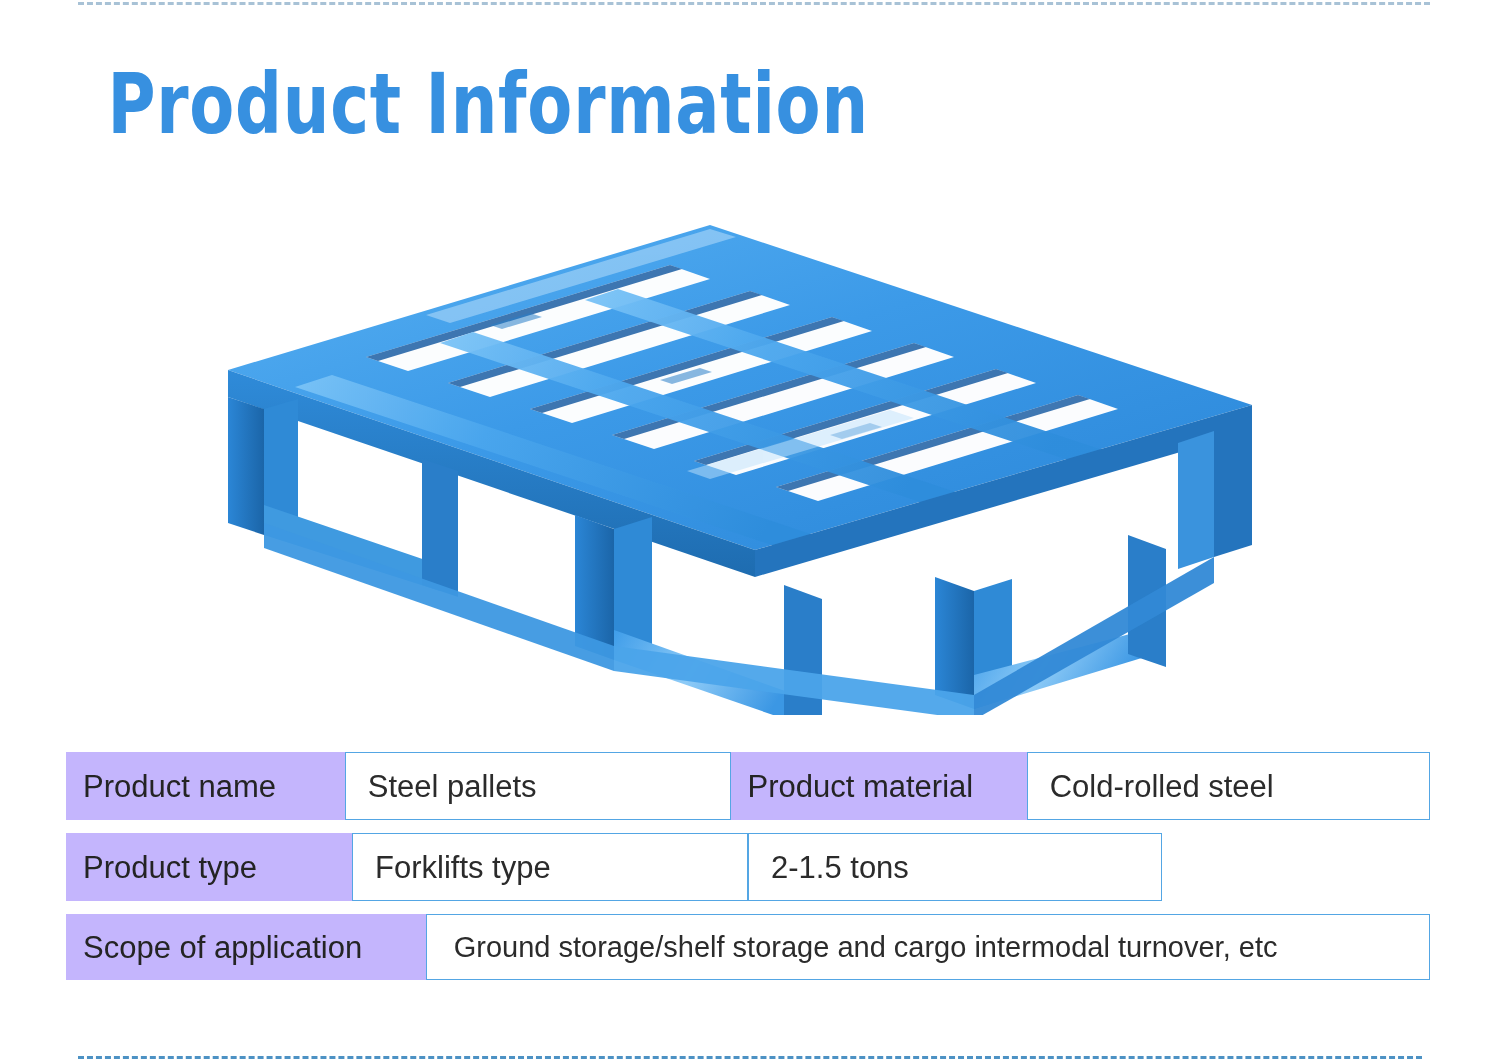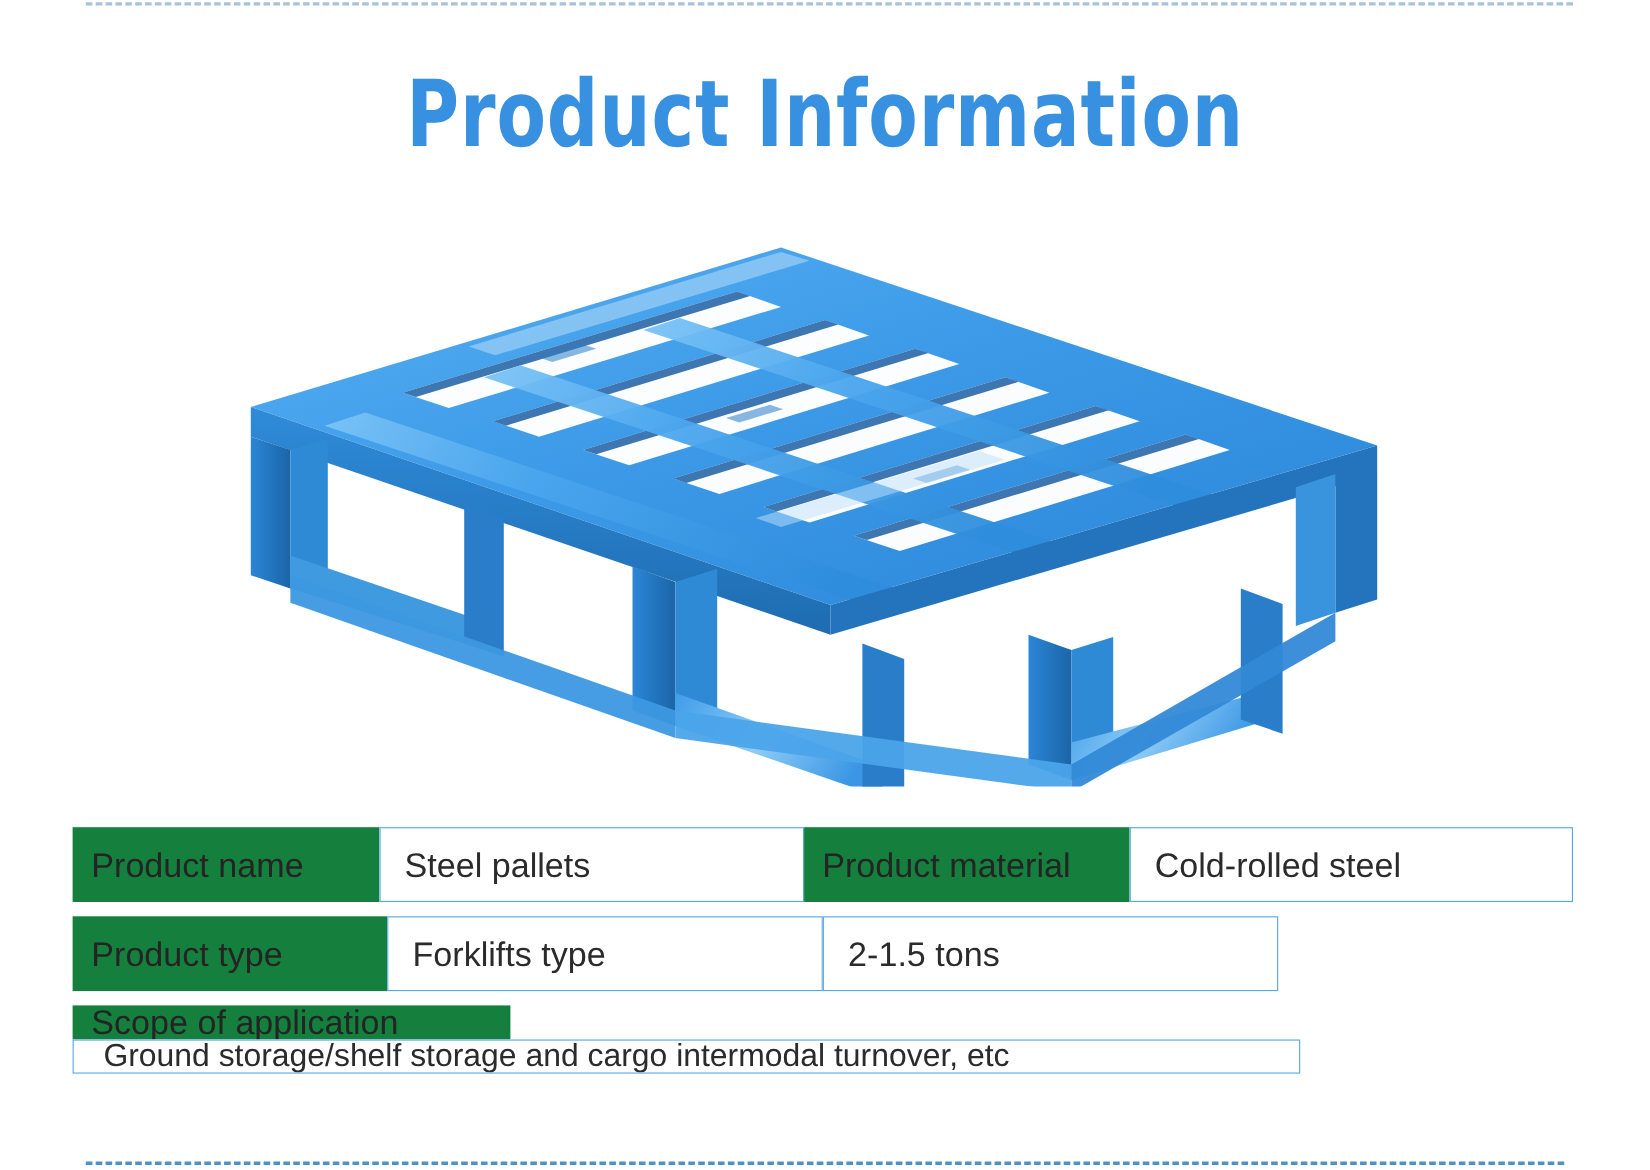--- a/index.html
+++ b/index.html
@@ -34,21 +34,21 @@
     top: 1056px;
     border-top: 3px dashed #2f7fba;
   }
 
   
   .title-wrap {
     position: absolute;
     top: 62px;
     left: 0;
     width: 1500px;
-    text-align: center;
+    text-align: left;
   }
   .title {
     display: inline-block;
     color: #3790e0;
     font-family: "DejaVu Sans", sans-serif;
     font-weight: bold;
     font-size: 84px;
     line-height: 1;
     letter-spacing: 1px;
     transform: scaleX(0.78);
@@ -72,34 +72,34 @@
     left: 66px;
     top: 752px;
     width: 1364px;
   }
   .spec-row {
     display: flex;
     align-items: stretch;
     margin-bottom: 13px;
     height: 68px;
   }
-  .spec-row:last-child { margin-bottom: 16px; flex-direction: column; }
+  .spec-row:last-child { margin-bottom: 16px; }
 
   .cell {
     display: flex;
     align-items: center;
     box-sizing: border-box;
     font-size: 31px;
     color: #2b2b2b;
     line-height: 1;
     white-space: nowrap;
     overflow: hidden;
   }
   .cell-label {
-    background: #15803d;
+    background: #c4b5fd;
     padding-left: 17px;
     padding-right: 12px;
     color: #242424;
   }
   .cell-value {
     background: #ffffff;
     border: 1px solid #54a6e4;
     padding-left: 22px;
     padding-right: 10px;
     color: #2b2b2b;

